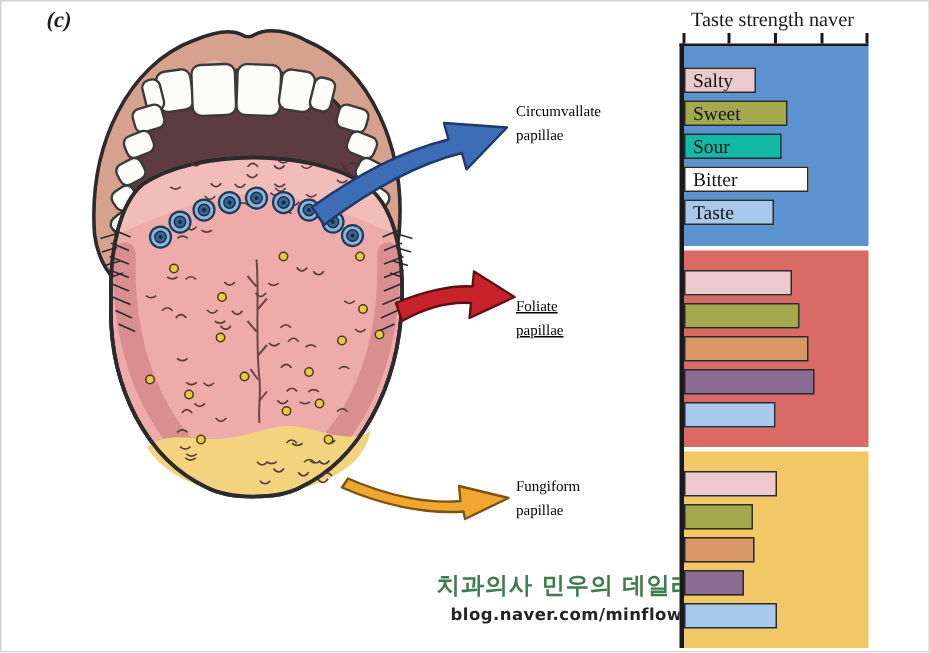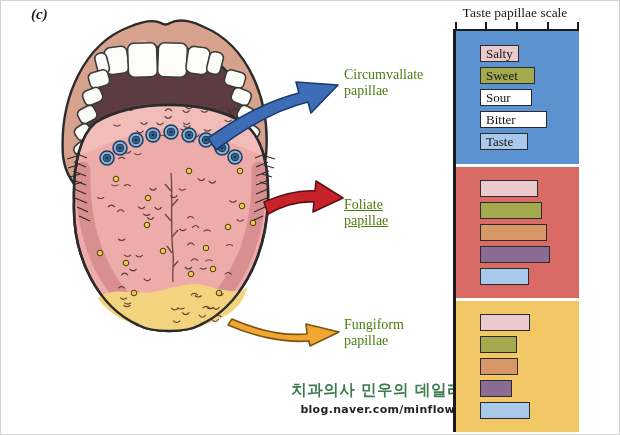--- a/index.html
+++ b/index.html
@@ -9,21 +9,21 @@
     font-family:"Liberation Serif", serif; color:#1a1a1a;
   }
   .fig-label{
     position:absolute; left:30px; top:5px;
     font:italic bold 15px "Liberation Serif", serif; color:#1c1c1c;
   }
   .tongue-svg{position:absolute; left:0; top:0;}
   
   .anno{
     position:absolute; left:343px; width:120px;
-    font-size:14px; line-height:16px; color:#4d7c0f;
+    font-size:10px; line-height:16px; color:#000000;
   }
   .anno span{display:block;}
   .anno.a1{top:66px;} .anno.a2{top:196px;text-decoration:underline;} .anno.a3{top:316px;}
   
   .wm-title{
     position:absolute; left:246px; top:379px; width:216px; text-align:right;
     font-family:"DejaVu Sans", sans-serif; font-weight:bold; font-size:15.5px;
     letter-spacing:0.5px; color:#3e7b4d;
   }
   .wm-url{
@@ -36,21 +36,21 @@
     position:absolute; left:448px; top:4px; width:132px; text-align:center;
     font-size:13.5px; color:#1a1a1a; white-space:nowrap;
   }
   .plot{
     position:absolute; left:452px; top:28px; width:126px; height:403px;
     border-left:3px solid #1a1a1a; border-top:2px solid #1a1a1a;
     box-sizing:border-box; background:#ffffff;
   }
   .ticks{position:absolute; left:-1px; right:0; top:-9px; height:7px;}
   .tick{position:absolute; top:0; width:2px; height:7px; background:#1a1a1a;}
-  .csec{box-sizing:border-box; margin-bottom:3px;padding-left:24px;}
+  .csec{box-sizing:border-box; margin-bottom:3px;}
   .cbar{
     height:17px; box-sizing:border-box; border:1.6px solid #2b2b2b;
     margin-bottom:5px; display:flex; align-items:center; overflow:hidden;
   }
   .cbar span{
     font-family:"Liberation Serif", serif; font-size:13px; line-height:13px;
     padding-left:5px; color:#141414; white-space:nowrap;
   }
 </style>
 </head>
@@ -282,38 +282,38 @@
     <span>papillae</span>
   </div>
   <div class="anno a3">
     <span>Fungiform</span>
     <span>papillae</span>
   </div>
 
   <div class="wm-title">치과의사 민우의 데일리</div>
   <div class="wm-url">blog.naver.com/minflow7</div>
 
-  <div class="chart-title">Taste papillae scale</div>
+  <div class="chart-title">Taste strength naver</div>
   <div class="plot">
     <div class="ticks" id="axis-ticks">
         <span class="tick" style="left: calc(0% + 0px);"></span>
         <span class="tick" style="left: calc(25% - 1px);"></span>
         <span class="tick" style="left: calc(50% - 1px);"></span>
         <span class="tick" style="left: calc(75% - 1px);"></span>
         <span class="tick" style="left: calc(100% - 2px);"></span>
       </div>
     <div id="chart-sections">
         <div class="csec" style="height: 133px; padding-top: 14px; background: rgb(92, 146, 208);">
           <div class="cbar" style="width: 39.25%; background: rgb(236, 201, 205);">
             <span>Salty</span>
           </div>
           <div class="cbar" style="width: 55.75%; background: rgb(164, 169, 78); align-items: center;">
             <span>Sweet</span>
           </div>
-          <div class="cbar" style="width: 52.5%; background: #ffffff;">
+          <div class="cbar" style="width: 52.5%; background: #14b8a6;">
             <span>Sour</span>
           </div>
           <div class="cbar" style="width: 67.5%; background: #ffffff;">
             <span>Bitter</span>
           </div>
           <div class="cbar" style="width: 48.75%; background: rgb(168, 201, 236);">
             <span>Taste</span>
           </div>
         </div>
         <div class="csec" style="height: 131px; padding-top: 13px; background: rgb(217, 106, 102);">

